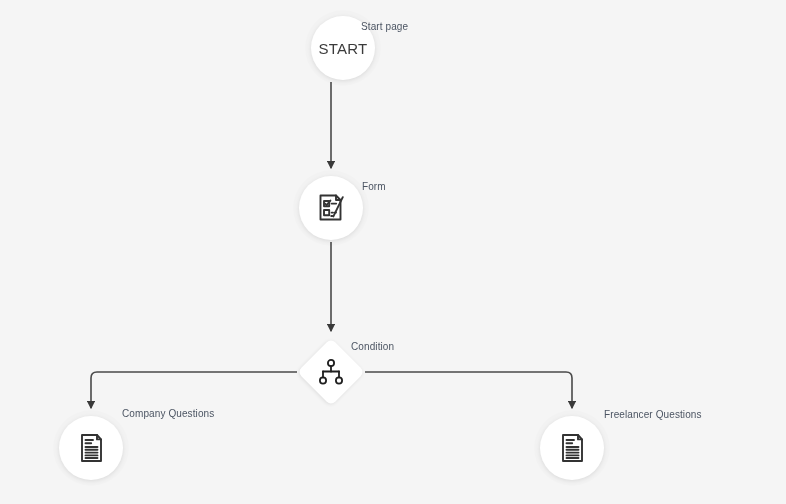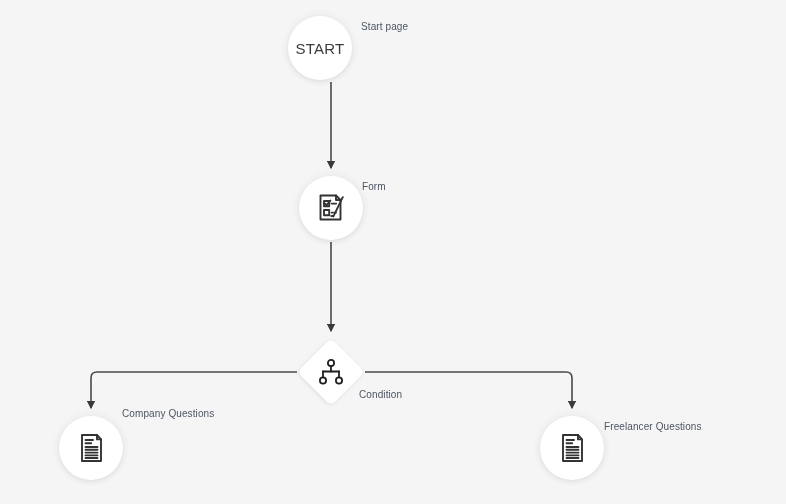--- a/index.html
+++ b/index.html
@@ -90,21 +90,21 @@
 
     <path d="M 331 82 L 331 168" fill="none" stroke="#4a4a4a" stroke-width="1.6" marker-end="url(#arrow)"></path>
 
     <path d="M 331 242 L 331 331" fill="none" stroke="#4a4a4a" stroke-width="1.6" marker-end="url(#arrow)"></path>
 
     <path d="M 297 372 L 97 372 Q 91 372 91 378 L 91 408" fill="none" stroke="#4a4a4a" stroke-width="1.6" marker-end="url(#arrow)"></path>
 
     <path d="M 365 372 L 566 372 Q 572 372 572 378 L 572 408" fill="none" stroke="#4a4a4a" stroke-width="1.6" marker-end="url(#arrow)"></path>
   </svg>
 
-  <div class="node circle" style="left:288px; top:16px;">
+  <div class="node circle" style="left:311px; top:16px;">
     <span class="start-text">START</span>
   </div>
   <div class="node-label" style="left:361px; top:21px;">Start page</div>
 
   <div class="node circle" style="left:299px; top:176px;">
     <span class="icon-wrap">
       <svg class="glyph" width="34" height="34" viewBox="0 0 34 34" fill="none" stroke="#333333" stroke-width="1.9" stroke-linecap="round" stroke-linejoin="round">
         <path d="M6.5 4.5 L22 4.5 L26.5 9 L26.5 28.5 L6.5 28.5 Z"></path>
         <path d="M22 4.5 L22 9 L26.5 9"></path>
         <rect x="10" y="10" width="5.2" height="5.2"></rect>
@@ -126,21 +126,21 @@
         <circle cx="14" cy="5" r="3.1"></circle>
         <circle cx="6" cy="22.5" r="3.1"></circle>
         <circle cx="22" cy="22.5" r="3.1"></circle>
         <path d="M14 8.1 L14 13.5"></path>
         <path d="M6 13.5 L22 13.5"></path>
         <path d="M6 13.5 L6 19.4"></path>
         <path d="M22 13.5 L22 19.4"></path>
       </svg>
     </span>
   </div>
-  <div class="node-label" style="left:359px; top:341px;margin-top:48px;">Condition</div>
+  <div class="node-label" style="left:351px; top:341px;">Condition</div>
 
   <div class="node circle" style="left:59px; top:416px;">
     <span class="icon-wrap">
       <svg class="glyph" width="34" height="34" viewBox="0 0 34 34" fill="none" stroke="#333333" stroke-width="1.9" stroke-linecap="round" stroke-linejoin="round">
         <path d="M8 4 L23 4 L27 8.4 L27 30 L8 30 Z"></path>
         <path d="M23 4 L23 8.4 L27 8.4"></path>
         <path d="M11.5 9 L19 9"></path>
         <path d="M11.5 12.3 L17.2 12.3"></path>
         <path d="M11.5 16 L23.5 16"></path>
         <path d="M11.5 18.8 L23.5 18.8"></path>
@@ -160,15 +160,15 @@
         <path d="M11.5 9 L19 9"></path>
         <path d="M11.5 12.3 L17.2 12.3"></path>
         <path d="M11.5 16 L23.5 16"></path>
         <path d="M11.5 18.8 L23.5 18.8"></path>
         <path d="M11.5 21.6 L23.5 21.6"></path>
         <path d="M11.5 24.4 L23.5 24.4"></path>
         <path d="M11.5 27 L23.5 27"></path>
       </svg>
     </span>
   </div>
-  <div class="node-label" style="left:604px; top:421px;text-align:right;">Freelancer Questions</div>
+  <div class="node-label" style="left:604px; top:409px;text-align:right;">Freelancer Questions</div>
 
 </div>
 
 </body></html>

